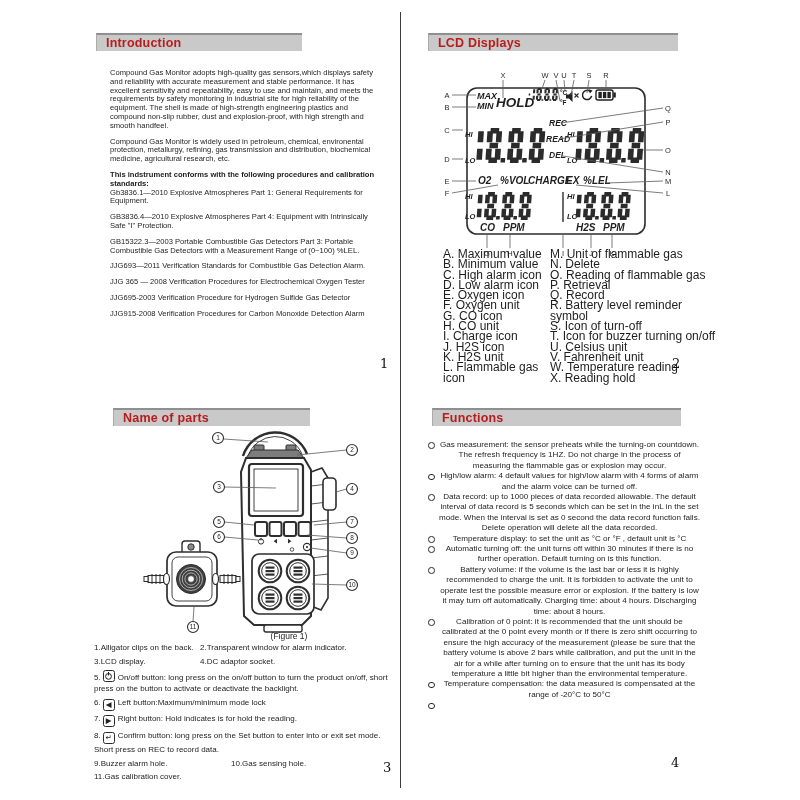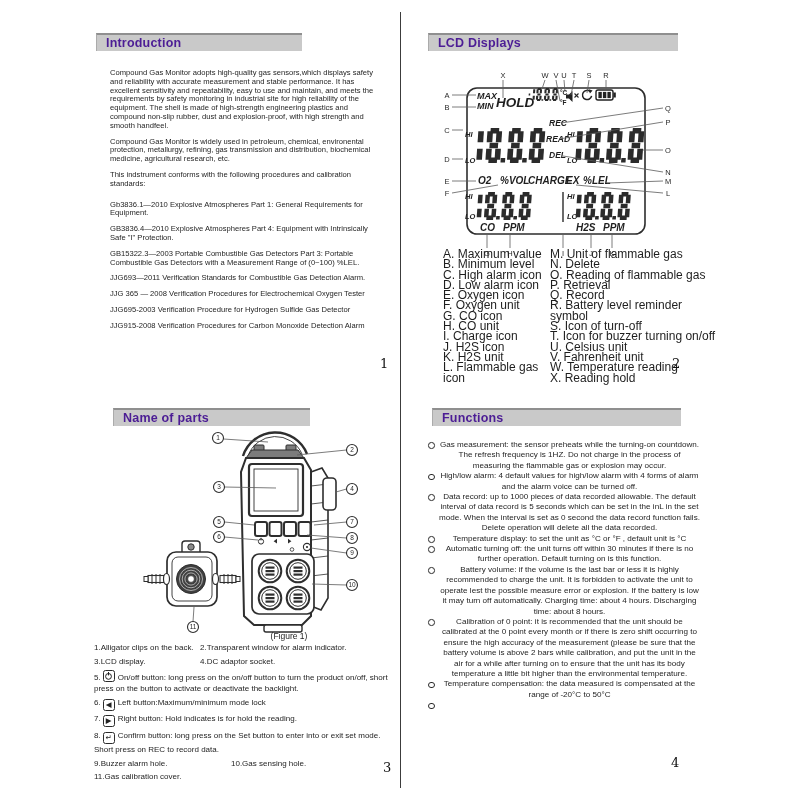--- a/index.html
+++ b/index.html
@@ -3,28 +3,28 @@
 <meta charset="utf-8">
 <style>
   html,body{margin:0;padding:0;}
   body{
     width:800px;height:800px;position:relative;background:#ffffff;
     font-family:"Liberation Sans", sans-serif;color:#1e1e1e;overflow:hidden;
   }
   .vdivider{position:absolute;left:400px;top:12px;width:1px;height:776px;background:#3c3c3c;}
   .hdr{
     position:absolute;background:#c9c9c9;border-top:2px solid #8f8f8f;border-left:1px solid #ababab;
-    box-sizing:border-box;height:18px;font-weight:bold;font-size:12.5px;color:#4c1d95;
+    box-sizing:border-box;height:18px;font-weight:bold;font-size:12.5px;color:#b91c1c;
     padding:1px 0 0 9px;letter-spacing:.2px;
   }
   .pgnum{position:absolute;font-family:"DejaVu Serif", serif;font-size:13px;color:#101010;}
   
   #p1-text{position:absolute;left:110px;top:69px;width:268px;}
   #p1-text p{margin:0 0 7px 0;font-size:7.6px;line-height:8.8px;}
-  #p1-text p.tight{margin-bottom:12px;}
+  #p1-text p.tight{margin-bottom:0;font-weight:bold;}
   
   .legend{position:absolute;top:249px;font-size:12px;line-height:10.3px;}
   #legendL{left:443px;width:102px;}
   #legendR{left:550px;width:168px;}
   
   #parts{position:absolute;left:94px;top:642px;width:300px;font-size:8px;line-height:11.2px;}
   .prow{position:relative;margin-bottom:2.6px;}
   .pright{position:absolute;left:106px;top:0;}
   .pright2{position:absolute;left:112px;top:0;margin-left:25px;}
   .keybox{
@@ -309,21 +309,21 @@
   <text x="192" y="194" class="callout" text-anchor="middle">K</text>
   <line class="leader" x1="67" y1="173" x2="67" y2="186"></line>
     <line class="leader" x1="90" y1="173" x2="90" y2="186"></line>
   <line class="leader" x1="143" y1="173" x2="143" y2="186"></line>
     <line class="leader" x1="171" y1="173" x2="171" y2="186"></line>
   <line class="leader" x1="192" y1="173" x2="192" y2="186"></line>
 </svg>
 
 <div id="legendL" class="legend">
   <div>A. Maximum value</div>
-  <div>B. Minimum level</div>
+  <div>B. Minimum value</div>
   <div>C. High alarm icon</div>
   <div>D. Low alarm icon</div>
   <div>E. Oxygen icon</div>
   <div>F. Oxygen unit</div>
   <div>G. CO icon</div>
   <div>H. CO unit</div>
   <div>I. Charge icon</div>
   <div>J. H2S icon</div>
   <div>K. H2S unit</div>
   <div>L. Flammable gas icon</div>

